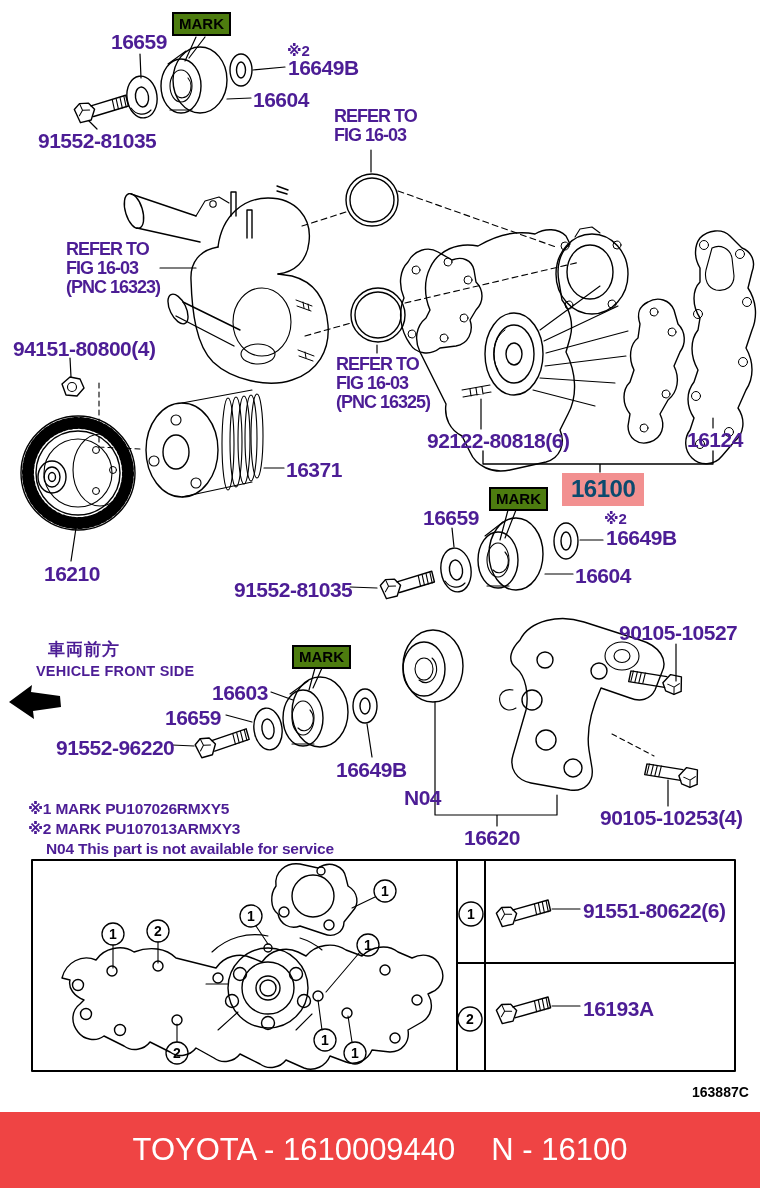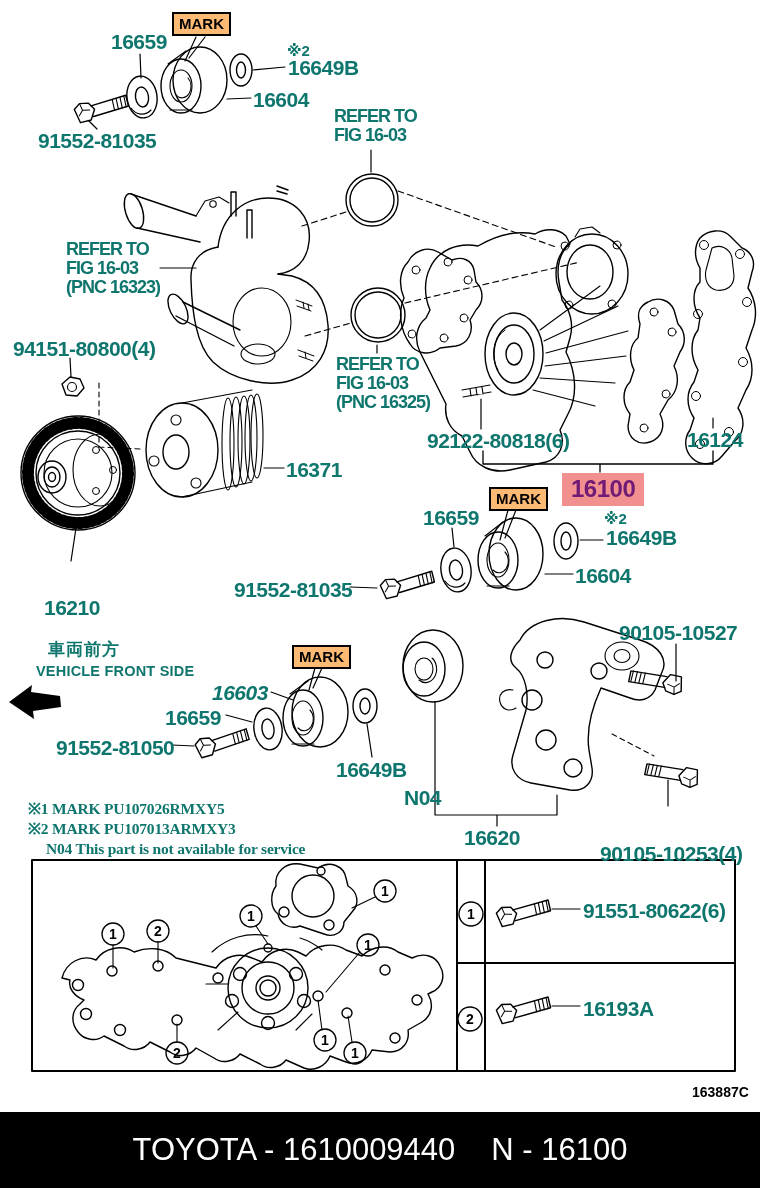--- a/index.html
+++ b/index.html
@@ -1,27 +1,27 @@
 <!DOCTYPE html>
 <html><head>
 <meta charset="utf-8">
 <style>
   html,body{margin:0;padding:0;background:#fff;}
   #stage{position:relative;width:760px;height:1188px;background:#fff;overflow:hidden;
          font-family:"Liberation Sans","DejaVu Sans",sans-serif;color:#000;}
   svg.art{position:absolute;left:0;top:0;}
   .lbl{position:absolute;font-weight:bold;font-size:21px;letter-spacing:-0.5px;
-       white-space:nowrap;line-height:1;color:#0f766e;}
+       white-space:nowrap;line-height:1;color:#4c1d95;}
   .sm{font-size:15px;letter-spacing:0;}
   .ref{font-size:18px;letter-spacing:-1px;line-height:19px;}
-  .note{font-size:15.5px;letter-spacing:-0.2px;font-family:Liberation Serif, serif;}
+  .note{font-size:15.5px;letter-spacing:-0.2px;}
   .jp{font-size:17px;letter-spacing:1px;}
   .en{font-size:14.5px;letter-spacing:0.2px;}
   .markbox{position:absolute;border:2px solid #000;font-weight:bold;font-size:15px;
-           line-height:1;padding:2px 5px 3px 5px;background:#fdba74;letter-spacing:0;}
+           line-height:1;padding:2px 5px 3px 5px;background:#4d7c0f;letter-spacing:0;}
   .hl{position:absolute;font-weight:bold;font-size:24px;line-height:1;
       padding:4px 9px 5px 9px;letter-spacing:-0.5px;}
   .doccode{position:absolute;font-size:14px;font-weight:bold;letter-spacing:0;}
   .footer{position:absolute;left:0;top:1112px;width:760px;height:76px;
           display:flex;align-items:center;justify-content:center;gap:36px;
           font-size:31px;color:#fff;letter-spacing:0;}
 </style>
 </head>
 <body>
 
@@ -354,55 +354,55 @@
 <div class="lbl ref" style="left:336px;top:355px;">
   <div>REFER TO</div>
   <div>FIG 16-03</div>
   <div>(PNC 16325)</div>
 </div>
 
 <div class="lbl" style="left:13px;top:338px;">94151-80800(4)</div>
 
 <div class="lbl" style="left:427px;top:430px;">92122-80818(6)</div>
 <div class="lbl" style="left:687px;top:429px;">16124</div>
-<div class="hl" style="left: 562px; top: 473px; background-color: rgb(242, 144, 144); color: #701a75;">16100</div>
+<div class="hl" style="left: 562px; top: 473px; background-color: rgb(242, 144, 144); color: #0c4a6e;">16100</div>
 
 <div class="lbl" style="left:286px;top:459px;">16371</div>
-<div class="lbl" style="left:44px;top:563px;margin-top:34px;">16210</div>
+<div class="lbl" style="left:44px;top:563px;">16210</div>
 
 <div class="markbox" style="left:489px;top:487px;">MARK</div>
 <div class="lbl" style="left:423px;top:507px;">16659</div>
 <div class="lbl sm" style="left:604px;top:511px;">※2</div>
 <div class="lbl" style="left:606px;top:527px;">16649B</div>
 <div class="lbl" style="left:575px;top:565px;">16604</div>
 <div class="lbl" style="left:234px;top:579px;">91552-81035</div>
 
 <div class="lbl jp" style="left:48px;top:641px;">車両前方</div>
 <div class="lbl en" style="left:36px;top:664px;">VEHICLE FRONT SIDE</div>
 
 <div class="markbox" style="left:292px;top:645px;">MARK</div>
-<div class="lbl" style="left:212px;top:682px;font-style:italic;">16603</div>
+<div class="lbl" style="left:212px;top:682px;">16603</div>
 <div class="lbl sm" style="left:162px;top:692px;"></div>
 <div class="lbl" style="left:165px;top:707px;">16659</div>
-<div class="lbl" style="left:56px;top:737px;">91552-81050</div>
+<div class="lbl" style="left:56px;top:737px;">91552-96220</div>
 <div class="lbl sm" style="left:308px;top:762px;"></div>
 <div class="lbl" style="left:336px;top:759px;">16649B</div>
 
 <div class="lbl" style="left:404px;top:787px;">N04</div>
 <div class="lbl" style="left:464px;top:827px;text-align:center;">16620</div>
 <div class="lbl" style="left:619px;top:622px;">90105-10527</div>
-<div class="lbl" style="left:600px;top:807px;margin-top:36px;">90105-10253(4)</div>
+<div class="lbl" style="left:600px;top:807px;">90105-10253(4)</div>
 
 <div class="lbl note" style="left:28px;top:801px;">※1 MARK PU107026RMXY5</div>
 <div class="lbl note" style="left:28px;top:821px;">※2 MARK PU107013ARMXY3</div>
 <div class="lbl note" style="left:30px;top:841px;margin-left:16px;">N04  This part is not available for service</div>
 
 <div class="lbl" style="left:583px;top:900px;">91551-80622(6)</div>
 <div class="lbl" style="left:583px;top:998px;">16193A</div>
 
 <div class="doccode" style="left:692px;top:1084px;">163887C</div>
 
-<div class="footer" style="background-color: #000000;">
+<div class="footer" style="background-color: #ef4444;">
   <span>TOYOTA - 1610009440</span>
   <span>N - 16100</span>
 </div>
 
 </div>
 
 </body></html>

